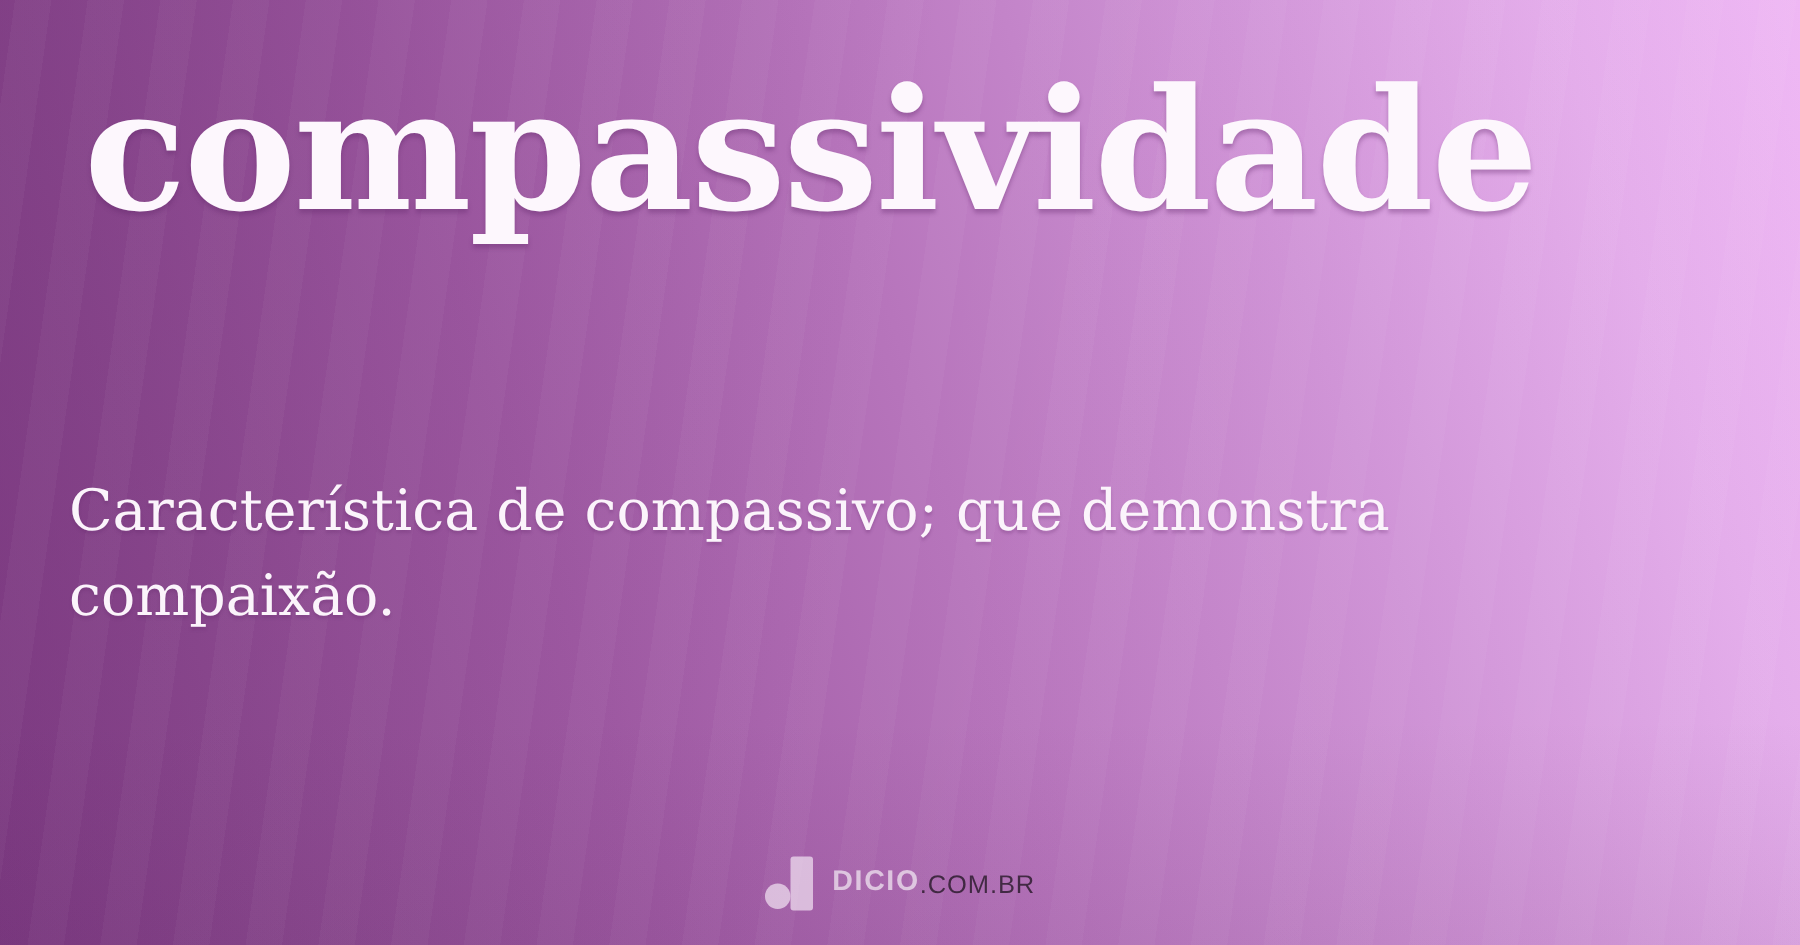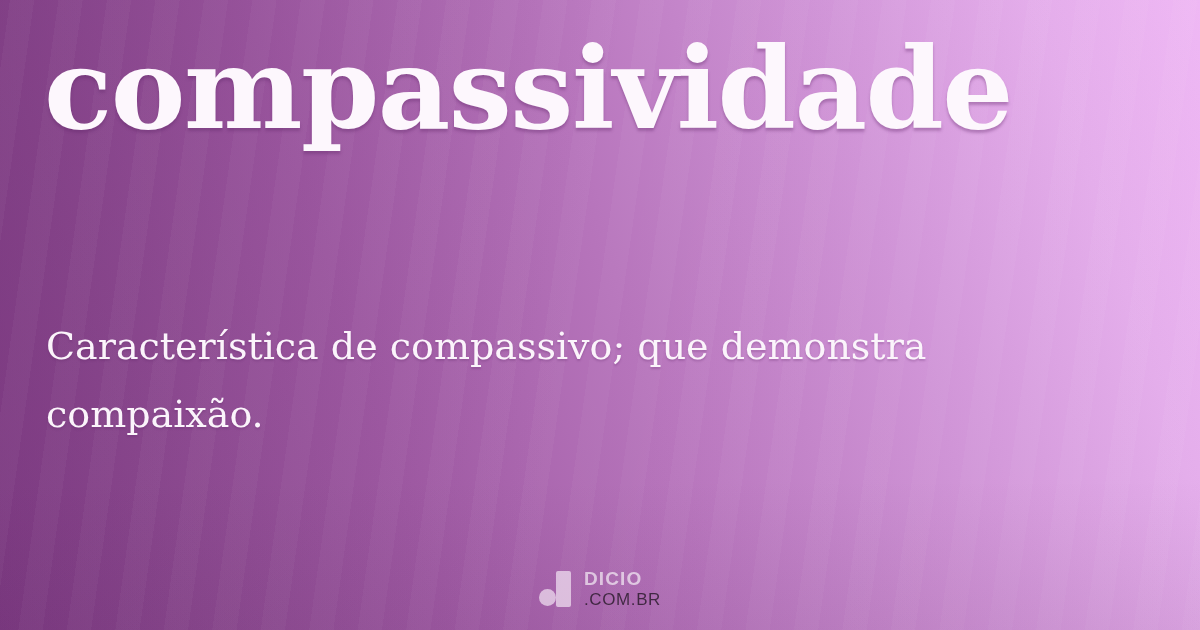--- a/index.html
+++ b/index.html
@@ -61,41 +61,41 @@
   #content {
     position: absolute;
     inset: 0;
   }
 
   #word-title {
     position: absolute;
     left: 44px;
     top: 26px;
     width: 1120px;
-    margin: 0;
+    margin: 12px;
     font-family: "DejaVu Serif", serif;
     font-weight: 700;
     font-size: 112px;
     line-height: 1.12;
     letter-spacing: -1.5px;
     color: #fdf7fd;
     white-space: nowrap;
     text-shadow: 0 3px 3px rgba(96,40,104,0.36);
   }
 
   #definition {
     position: absolute;
     left: 46px;
     top: 312px;
     width: 1070px;
     margin: 0;
     font-family: "DejaVu Serif", serif;
     font-weight: 400;
     font-size: 38px;
-    line-height: 68px;
+    line-height: 57px;
     color: #fbf4fb;
     text-shadow: 0 2px 2px rgba(96,40,104,0.26);
   }
 
   #logo {
     position: absolute;
     left: 0;
     right: 0;
     bottom: 18px;
     height: 48px;
@@ -126,21 +126,20 @@
     right: 2px;
     top: 2px;
     width: 15px;
     height: 36px;
     border-radius: 2px;
     background: #fdf5fd;
   }
 
   #logo-text {
     display: flex;
-    flex-direction: column;
     justify-content: center;
     line-height: 1;
   }
   #logo-name {
     font-family: "Liberation Sans", sans-serif;
     font-weight: 700;
     font-size: 19px;
     letter-spacing: 1.1px;
     color: #ffffff;
   }

